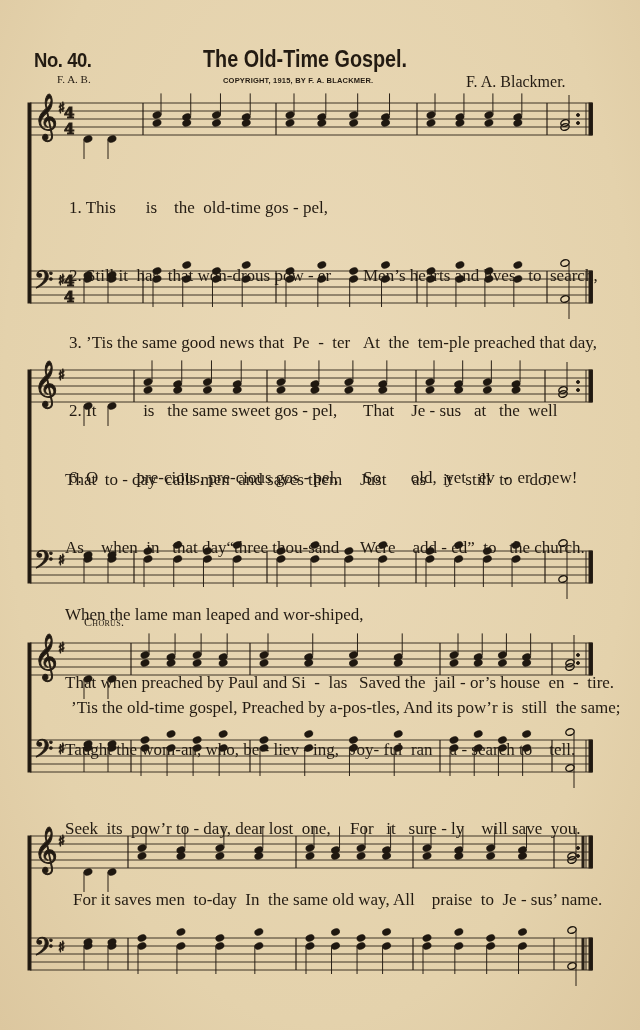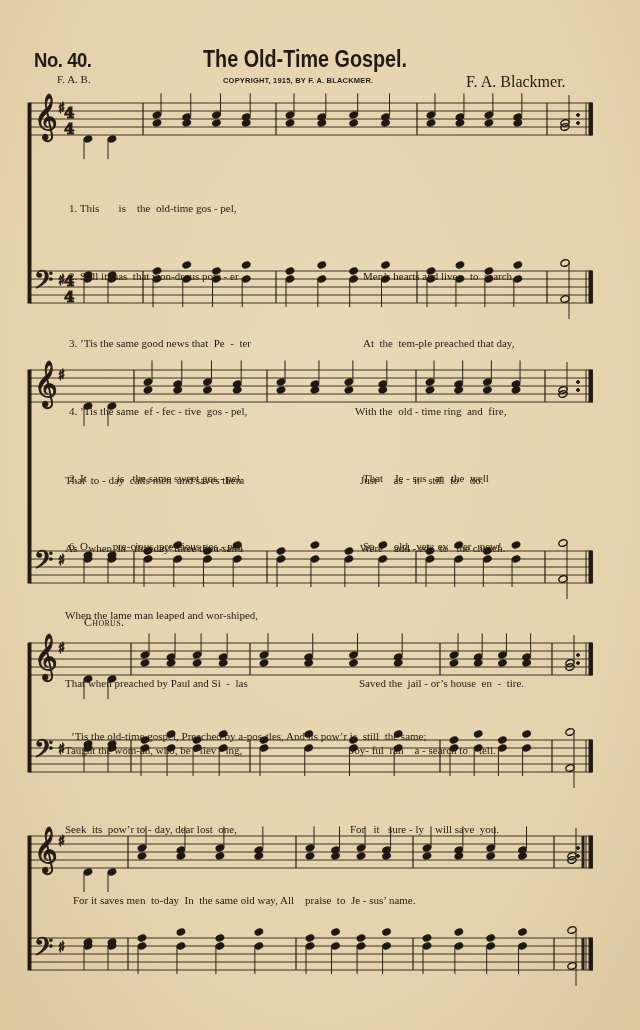--- a/index.html
+++ b/index.html
@@ -10,21 +10,21 @@
     position: relative;
     font-family: "Liberation Serif", "DejaVu Serif", serif;
     color: #231b12;
   }
   .abs { position: absolute; }
   .num { left: 34px; top: 48px; font-family: "Liberation Sans", "DejaVu Sans", sans-serif; font-weight: bold; font-size: 21px; letter-spacing: -0.5px; transform: scaleX(0.88); transform-origin: left; }
   .title { left: 203px; top: 46px; font-family: "Liberation Sans", "DejaVu Sans", sans-serif; font-weight: bold; font-size: 23px; transform: scaleX(0.86); transform-origin: left; }
   .auth-l { left: 57px; top: 73px; font-size: 11px; }
   .copy { left: 223px; top: 76px; font-family: "Liberation Sans", "DejaVu Sans", sans-serif; font-weight: bold; font-size: 7.5px; letter-spacing: 0.2px; }
   .auth-r { left: 466px; top: 73px; font-size: 16px; }
-  .lyric { font-size: 11px; white-space: pre; line-height: 22.5px; }
+  .lyric { font-size: 17px; white-space: pre; line-height: 22.5px; }
   .lyric .half2 { position: absolute; }
   .chorus-label { left: 84px; top: 615px; font-size: 12px; font-variant: small-caps; letter-spacing: 0.3px; }
   svg.score { position: absolute; left: 0; top: 0; }
 </style>
 </head>
 <body>
 
 <div class="abs num">No. 40.</div>
 <div class="abs title">The Old-Time Gospel.</div>
 <div class="abs auth-l">F. A. B.</div>
@@ -512,29 +512,28 @@
       <ellipse cx="572" cy="930" rx="4.3" ry="3.2" transform="rotate(-20 572 930)" fill="none" stroke="#1f1810" stroke-width="1.4"></ellipse>
       <ellipse cx="572" cy="966" rx="4.3" ry="3.2" transform="rotate(-20 572 966)" fill="none" stroke="#1f1810" stroke-width="1.4"></ellipse>
       <line x1="576" x2="576" y1="930" y2="986" stroke="#2a2117" stroke-width="1"></line>
     </g>
 </svg>
 
 <div class="abs lyric" style="left:69px; top:152px;">
   <div style="position:relative;height:22.5px"><span>1. This       is    the  old-time gos - pel,</span></div>
   <div style="position:relative;height:22.5px"><span>2. Still it  has  that won-drous pow - er</span><span class="half2" style="left:294px">Men’s hearts and lives   to  search,</span></div>
   <div style="position:relative;height:22.5px"><span>3. ’Tis the same good news that  Pe  -  ter</span><span class="half2" style="left:294px">At  the  tem-ple preached that day,</span></div>
-  <div style="position:relative;height:22.5px"><span>4. ’Tis the same  ef - fec - tive  gos - pel,</span><span class="half2" style="left:286px">With the  old - time ring  and  fire,</span></div>
   <div style="position:relative;height:22.5px"><span>2. It           is   the same sweet gos - pel,</span><span class="half2" style="left:294px">That    Je - sus   at   the  well</span></div>
   <div style="position:relative;height:22.5px"><span>6. O         pre-cious, pre-cious gos - pel,</span><span class="half2" style="left:294px">So       old,  yet   ev  -  er   new!</span></div>
 </div>
 
 <div class="abs lyric" style="left:65px; top:424px;">
   <div style="position:relative;height:22.5px"><span>That  to - day  calls men  and saves them</span><span class="half2" style="left:295px">Just      as    it   still  to    do.</span></div>
   <div style="position:relative;height:22.5px"><span>As    when  in   that day“three thou-sand</span><span class="half2" style="left:295px">Were    add - ed”  to   the church.</span></div>
   <div style="position:relative;height:22.5px"><span>When the lame man leaped and wor-shiped,</span></div>
   <div style="position:relative;height:22.5px"><span>That when preached by Paul and Si  -  las</span><span class="half2" style="left:294px">Saved the  jail - or’s house  en  -  tire.</span></div>
   <div style="position:relative;height:34px"><span>Taught the wom-an, who, be - liev - ing,</span><span class="half2" style="left:285px">Joy- ful  ran    a - search to    tell.</span></div>
   <div style="position:relative;height:22.5px"><span>Seek  its  pow’r to - day, dear lost  one,</span><span class="half2" style="left:285px">For   it   sure - ly    will save  you.</span></div>
 </div>
 
 <div class="abs chorus-label">Chorus.</div>
-<div class="abs lyric" style="left:71px; top:697px;margin-top:28px;">’Tis the old-time gospel, Preached by a-pos-tles, And its pow’r is  still  the same;</div>
+<div class="abs lyric" style="left:71px; top:697px;">’Tis the old-time gospel, Preached by a-pos-tles, And its pow’r is  still  the same;</div>
 <div class="abs lyric" style="left:73px; top:889px;">For it saves men  to-day  In  the same old way, All    praise  to  Je - sus’ name.</div>
 
 </body></html>

